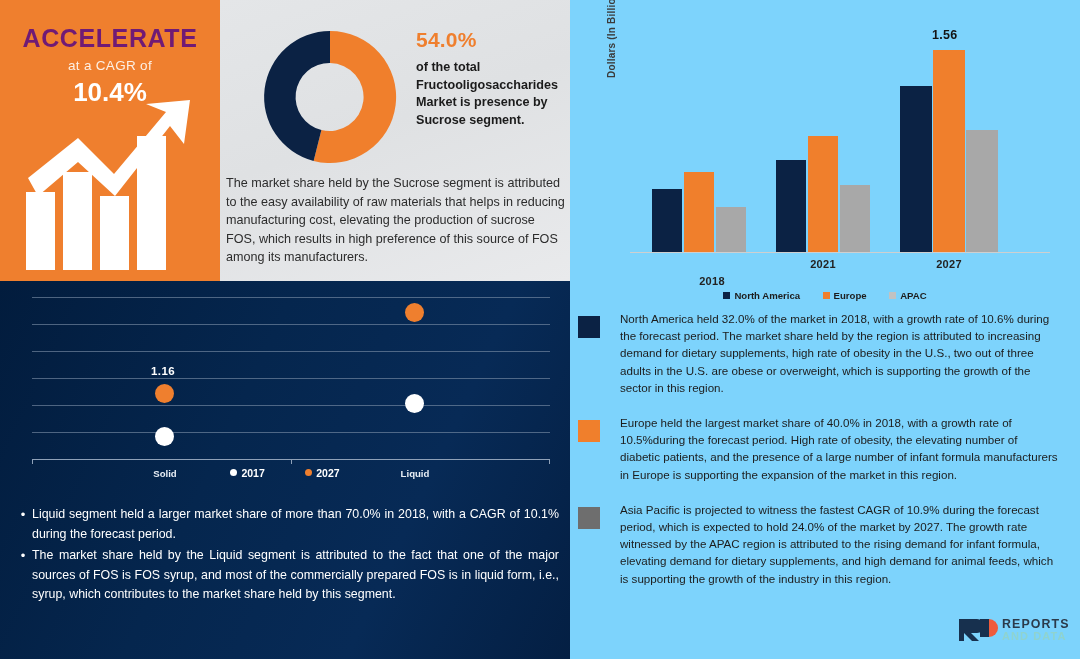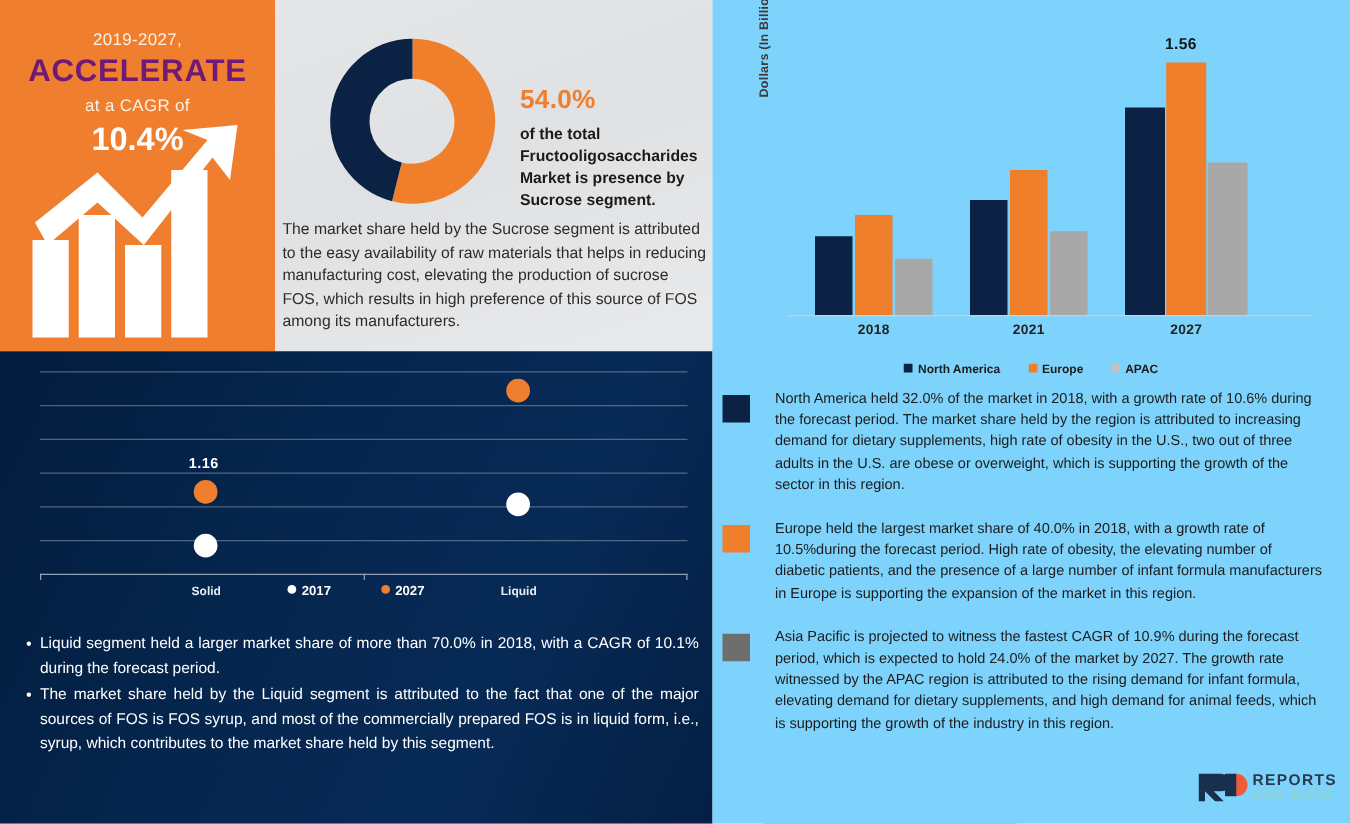--- a/index.html
+++ b/index.html
@@ -36,21 +36,21 @@
   .cagr-pct { font-size: 26px; font-weight: bold; line-height: 30px; color: #ffffff; }
   .growth-svg { position: absolute; left: 22px; top: 100px; }
 
   
   .donut-panel {
     position: absolute; left: 220px; top: 0;
     width: 350px; height: 281px;
     background: linear-gradient(160deg,#e4e6e8 0%, #dfe1e3 45%, #e9eaec 100%);
   }
   .donut-wrap { position: absolute; left: 35px; top: 22px; width: 150px; height: 150px; }
-  .headline { position: absolute; left: 196px; top: 27px; width: 140px; margin-top: 40px; }
+  .headline { position: absolute; left: 196px; top: 27px; width: 140px; }
   .headline-pct { font-size: 21px; font-weight: bold; color: #ef7f2e; line-height: 26px; letter-spacing: .2px; }
   .headline-txt { margin-top: 6px; font-size: 12.6px; font-weight: bold; color: #1b1b1b; line-height: 17.5px; }
   .donut-body {
     position: absolute; left: 6px; top: 174px; width: 340px;
     font-size: 12.6px; line-height: 18.6px; color: #2c2c2c;
   }
 
   
   .navy-block {
     position: absolute; left: 0; top: 281px;
@@ -131,21 +131,20 @@
 </style>
 </head>
 <body>
 
 <div id="root">
 
   <div class="left-col">
 
     <div class="cagr-panel">
       <div class="cagr-text">
-        <div class="cagr-line1">2019-2027,</div>
         <div class="cagr-big">ACCELERATE</div>
         <div class="cagr-line3">at a CAGR of</div>
         <div class="cagr-pct">10.4%</div>
       </div>
       <svg class="growth-svg" width="176" height="172" viewBox="0 0 176 172">
         <rect x="4" y="92" width="29" height="78" fill="#ffffff"></rect>
         <rect x="41" y="72" width="29" height="98" fill="#ffffff"></rect>
         <rect x="78" y="96" width="29" height="74" fill="#ffffff"></rect>
         <rect x="115" y="36" width="29" height="134" fill="#ffffff"></rect>
         <path d="M6 78 L56 38 L92 74 L144 12 L124 4 L168 0 L162 44 L148 26 L93 96 L56 62 L16 96 Z" fill="#ffffff"></path>
@@ -225,21 +224,21 @@
       <div class="bar na" style="left:206px; top:160px; width:30px; height:92px;"></div>
       <div class="bar eu" style="left:238px; top:136px; width:30px; height:116px;"></div>
       <div class="bar ap" style="left:270px; top:185px; width:30px; height:67px;"></div>
 
       <div class="bar na" style="left:330px; top:86px;  width:32px; height:166px;"></div>
       <div class="bar eu" style="left:363px; top:50px;  width:32px; height:202px;"></div>
       <div class="bar ap" style="left:396px; top:130px; width:32px; height:122px;"></div>
 
       <div class="barvalue" style="left:362px; top:28px;">1.56</div>
 
-      <div class="xtick" style="left:89px;">2018</div>
+      <div class="xtick" style="left:102px;margin-top:17px;">2018</div>
       <div class="xtick" style="left:213px;">2021</div>
       <div class="xtick" style="left:339px;">2027</div>
 
       <div class="bar-legend">
         <span class="bl-item"><span class="bl-swatch" style="background:#0b2244"></span><span>North America</span></span>
         <span class="bl-item"><span class="bl-swatch" style="background:#f07f2c"></span><span>Europe</span></span>
         <span class="bl-item"><span class="bl-swatch" style="background:#c2c2c2"></span><span>APAC</span></span>
       </div>
     </div>
 

